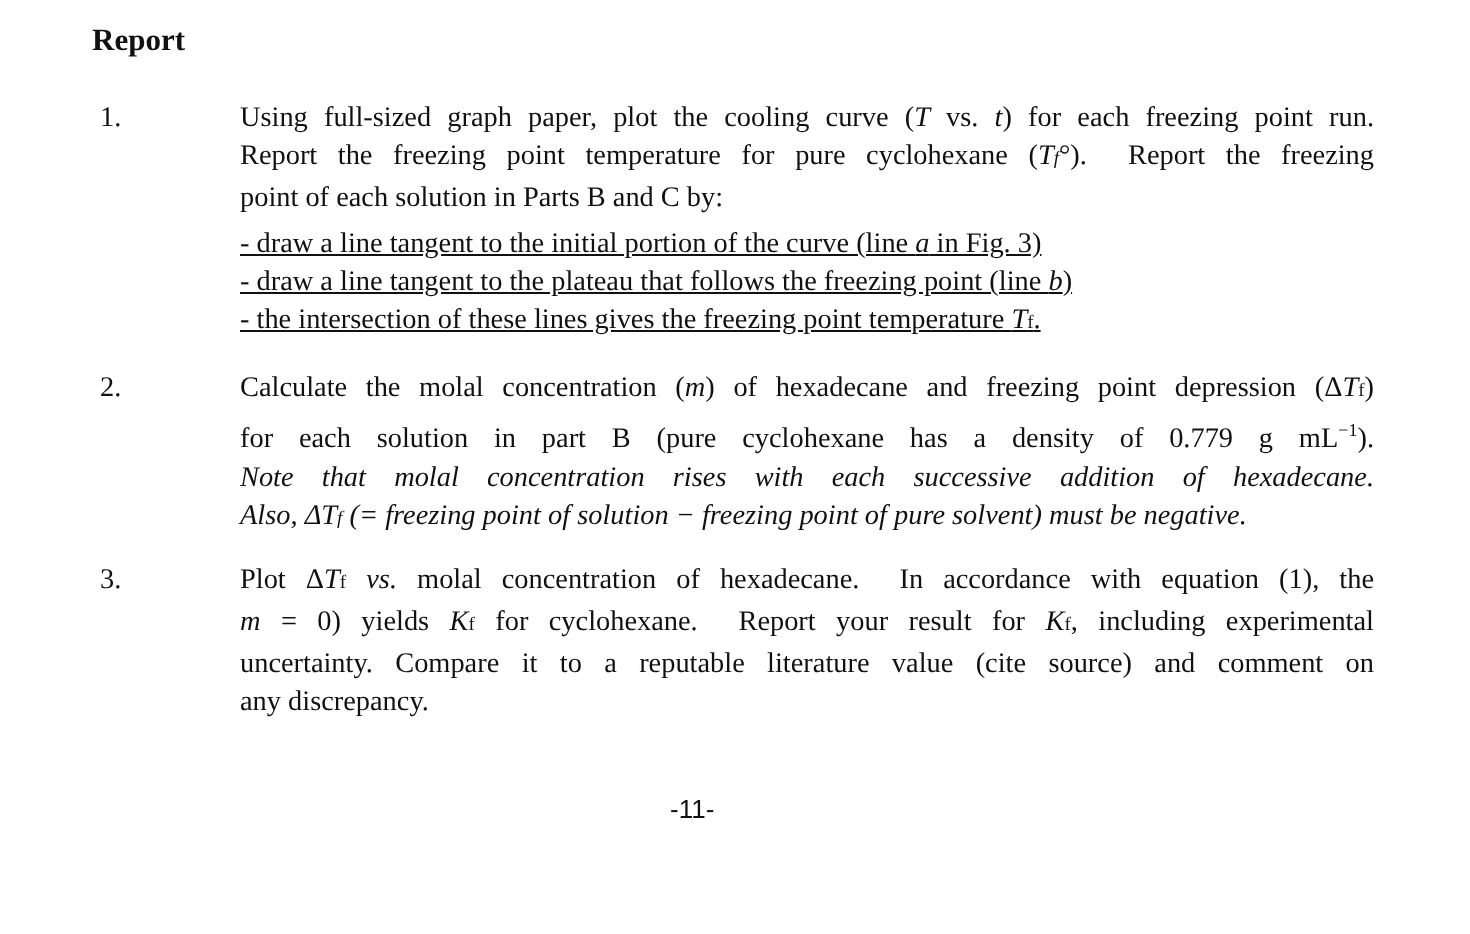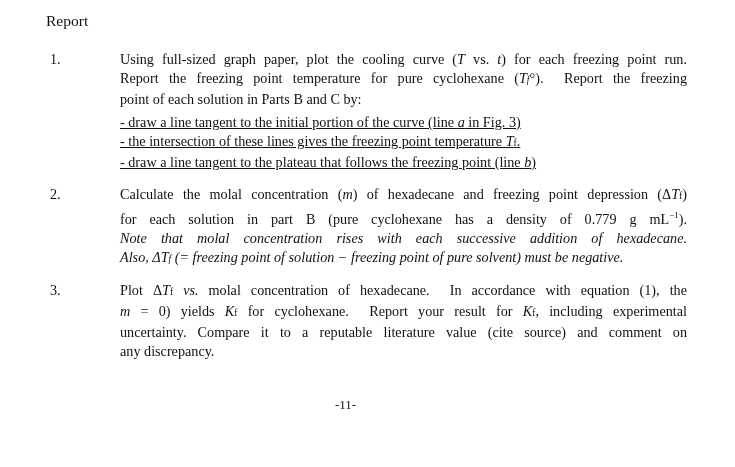--- a/index.html
+++ b/index.html
@@ -1,45 +1,45 @@
 <!DOCTYPE html>
 <html><head>
 <meta charset="utf-8">
 <style>
   html, body { margin:0; padding:0; background:#ffffff; }
   body { width:735px; height:467px; position:relative; overflow:hidden;
          font-family:"Liberation Serif", serif; color:#111; }
-  .title { position:absolute; left:46px; top:12px; font-weight:normal; font-size:15.5px; }
+  .title { position:absolute; left:46px; top:12px; font-weight:bold; font-size:15.5px; }
   .item { position:absolute; left:50px; width:620px; }
   .num { position:absolute; left:0; top:0; font-size:14.2px; line-height:19px; }
   .body { position:absolute; left:43px; width:567px; font-size:14.2px; line-height:19px; text-align:justify;margin-left:27px; }
   .line { display:block; white-space:nowrap; }
   .just { display:block; text-align:justify; text-align-last:justify; }
   i, .it { font-style:italic; }
   .ssub { font-size:9.5px; }
   sup { font-size:9px; }
   .bul { display:block; white-space:nowrap;text-decoration:underline; }
   .gap { height:4px; }
-  .pagenum { position:absolute; left:335px; top:397px; font-family:Liberation Serif, serif; font-size:13px; }
+  .pagenum { position:absolute; left:335px; top:397px; font-family:Liberation Sans, sans-serif; font-size:13px; }
 </style>
 </head>
 <body>
 
 <div class="title">Report</div>
 
 <div class="item" style="top:50px;">
   <div class="num">1.</div>
   <div class="body">
     <span class="just">Using full-sized graph paper, plot the cooling curve (<i>T</i> vs. <i>t</i>) for each freezing point run.</span>
     <span class="just">Report the freezing point temperature for pure cyclohexane (<i>T</i><i class="ssub">f</i>°). &nbsp;Report the freezing</span>
     <span class="line">point of each solution in Parts B and C by:</span>
     <div class="gap"></div>
     <span class="bul">- draw a line tangent to the initial portion of the curve (line <i>a</i> in Fig. 3)</span>
+    <span class="bul">- draw a line tangent to the plateau that follows the freezing point (line <i>b</i>)</span>
     <span class="bul">- the intersection of these lines gives the freezing point temperature <i>T</i><span class="ssub">f</span>.</span>
-    <span class="bul">- draw a line tangent to the plateau that follows the freezing point (line <i>b</i>)</span>
   </div>
 </div>
 
 <div class="item" style="top:185px;">
   <div class="num">2.</div>
   <div class="body">
     <span class="just">Calculate the molal concentration (<i>m</i>) of hexadecane and freezing point depression (Δ<i>T</i><span class="ssub">f</span>)</span>
     <span class="just">for each solution in part B (pure cyclohexane has a density of 0.779 g mL<sup>−1</sup>).</span>
     <span class="just it">Note that molal concentration rises with each successive addition of hexadecane.</span>
     <span class="line it">Also, Δ<i>T</i><span class="ssub">f</span> (= freezing point of solution − freezing point of pure solvent) must be negative.</span>

